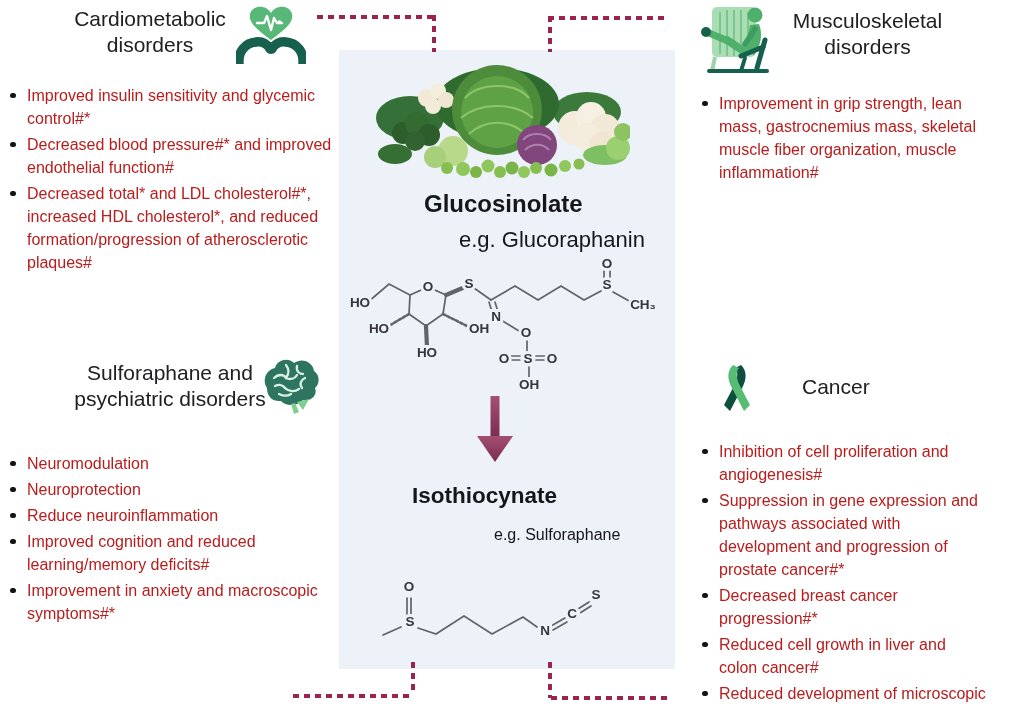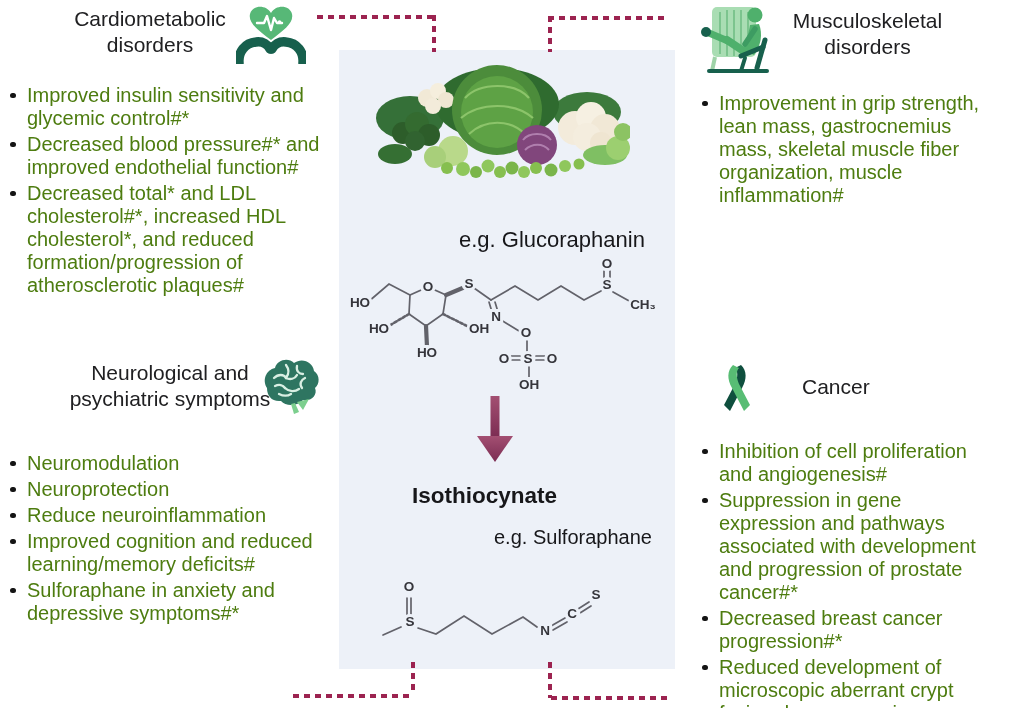--- a/index.html
+++ b/index.html
@@ -4,21 +4,21 @@
 <style>
   html,body{margin:0;padding:0;background:#fff;}
   #figure{
     position:relative;width:1024px;height:708px;background:#ffffff;
     font-family:"Liberation Sans",sans-serif;color:#1d1d1f;overflow:hidden;
   }
   .panel{position:absolute;left:339px;top:50px;width:336px;height:619px;background:#edf1f8;}
   .dash-h{position:absolute;height:3.5px;background:repeating-linear-gradient(90deg,#9c2350 0 6px,transparent 6px 11px);}
   .dash-v{position:absolute;width:3.5px;background:repeating-linear-gradient(180deg,#9c2350 0 6px,transparent 6px 11px);}
   .section-title{position:absolute;font-size:21px;line-height:1.26;text-align:center;color:#202022;}
-  .bullets{position:absolute;margin:0;padding:0;list-style:none;font-size:20px;line-height:23px;color:#4d7c0f;}
+  .bullets{position:absolute;margin:0;padding:0;list-style:none;font-size:16px;line-height:23px;color:#b91c1c;}
   .bullets li{position:relative;padding-left:21px;margin-bottom:3px;}
   .bullets li::before{content:"";position:absolute;left:4px;top:8.5px;width:5.5px;height:5.5px;border-radius:50%;background:#141414;}
   .c-label{position:absolute;color:#17171a;}
   .c-bold{font-weight:bold;}
   svg{position:absolute;display:block;}
   svg text{font-family:"Liberation Sans",sans-serif;}
   .atom{font-size:13.5px;font-weight:bold;fill:#35353b;paint-order:stroke;stroke:#edf1f8;stroke-width:6px;text-anchor:middle;}
 </style>
 </head>
 <body>
@@ -73,23 +73,24 @@
       <circle cx="123" cy="110" r="6.5" fill="#8fc75c"></circle>
     <circle cx="135" cy="116" r="6" fill="#86bf4f"></circle>
       <circle cx="147" cy="112" r="6.5" fill="#7ab54a"></circle>
     <circle cx="159" cy="116" r="6" fill="#8fc75c"></circle>
       <circle cx="171" cy="112" r="6" fill="#86bf4f"></circle>
     <circle cx="186" cy="114" r="6.5" fill="#7ab54a"></circle>
       <circle cx="200" cy="110" r="6" fill="#8fc75c"></circle>
     <circle cx="214" cy="108" r="5.5" fill="#86bf4f"></circle>
   </svg>
 
+  <div class="c-label c-bold" style="left:424px;top:190px;font-size:24px;">Glucosinolate</div>
   <div class="c-label" style="left:459px;top:227px;font-size:22px;">e.g. Glucoraphanin</div>
   <div class="c-label c-bold" style="left:412px;top:483px;font-size:22.5px;">Isothiocynate</div>
-  <div class="c-label" style="left:494px;top:526px;font-size:20px;">e.g. Sulforaphane</div>
+  <div class="c-label" style="left:494px;top:526px;font-size:16px;">e.g. Sulforaphane</div>
 
   <svg style="left:339px;top:250px;" width="336" height="185" viewBox="0 0 336 185">
     <g stroke="#62626a" stroke-width="1.7" fill="none" stroke-linecap="round">
       <path d="M29 52 L50 34 L71 45"></path>
       <path d="M71 45 L89 37 L107 45 L104 64 L87 76 L70 64 Z"></path>
       <path d="M70 64 L48 77" stroke-dasharray="2.6 2.2" stroke-width="2.6"></path>
       <path d="M104 64 L130 77" stroke-dasharray="2.6 2.2" stroke-width="2.6"></path>
       <path d="M87 76 L88 97" stroke-width="4.2"></path>
       <path d="M107 45 L126 37" stroke-width="4.2"></path>
       <path d="M135 38 L152 50"></path>
@@ -180,49 +181,50 @@
     <path d="M58 27 L48 42" stroke="#3d9c62" stroke-width="5.5" stroke-linecap="round"></path>
     <path d="M68 38 L60 66" stroke="#17604d" stroke-width="5" stroke-linecap="round"></path>
     <path d="M44 54 L66 45" stroke="#17604d" stroke-width="5" stroke-linecap="round"></path>
     <path d="M48 56 L44 69" stroke="#17604d" stroke-width="4" stroke-linecap="round"></path>
     <path d="M12 69 H70" stroke="#17604d" stroke-width="4" stroke-linecap="round"></path>
   </svg>
   <ul class="bullets" style="left:698px;top:92px;width:285px;">
     <li>Improvement in grip strength, lean mass, gastrocnemius mass, skeletal muscle fiber organization, muscle inflammation#</li>
   </ul>
 
-  <div class="section-title" style="left:45px;top:360px;width:250px;">Neurological and psychiatric symptoms</div>
+  <div class="section-title" style="left:45px;top:360px;width:250px;">Sulforaphane and psychiatric disorders</div>
   <svg style="left:257px;top:354px;" width="64" height="64" viewBox="0 0 64 64">
     <path d="M10 34 C5 26 9 16 18 14 C20 6 31 3 37 9 C45 3 56 8 57 17 C63 21 63 30 58 34 C61 41 54 48 46 46 C41 52 29 53 24 47 C15 48 10 42 10 34 Z" fill="#2e7561"></path>
     <g stroke="#d9efe3" stroke-width="2.3" fill="none" stroke-linecap="round">
       <path d="M17 24 C21 20 27 20 29 24"></path>
       <path d="M29 11 C32 15 32 20 29 24"></path>
       <path d="M29 24 C33 26 38 25 40 21"></path>
       <path d="M40 12 C39 17 42 20 46 20"></path>
       <path d="M48 24 C44 26 42 30 45 34"></path>
       <path d="M18 32 C22 30 26 31 28 34"></path>
       <path d="M28 34 C32 38 38 38 42 35"></path>
       <path d="M22 40 C26 42 31 42 34 40"></path>
     </g>
     <path d="M40 48 L52 45 L46 56 Z" fill="#7ccf8e"></path>
     <path d="M34 50 L37 60 L42 58 L38 49 Z" fill="#7ccf8e"></path>
   </svg>
   <ul class="bullets" style="left:6px;top:452px;width:330px;">
     <li>Neuromodulation</li>
     <li>Neuroprotection</li>
     <li>Reduce neuroinflammation</li>
     <li>Improved cognition and reduced learning/memory deficits#</li>
-    <li>Sulforaphane in anxiety and depressive symptoms#*</li>
+    <li>Improvement in anxiety and macroscopic symptoms#*</li>
   </ul>
 
   <div class="section-title" style="left:766px;top:374px;text-align:left;margin-left:36px;">Cancer</div>
   <svg style="left:720px;top:364px;" width="34" height="54" viewBox="0 0 34 54">
     <path d="M21 1 C27 7 27 15 22 24 L10 47 L4 41 L15 20 C18 13 18 7 15 4 Z" fill="#0f4f3e"></path>
     <path d="M13 1 C7 7 7 15 12 24 L24 47 L30 41 L19 20 C16 13 16 7 19 4 Z" fill="#58bd74"></path>
   </svg>
   <ul class="bullets" style="left:698px;top:440px;width:290px;">
     <li>Inhibition of cell proliferation and angiogenesis#</li>
     <li>Suppression in gene expression and pathways associated with development and progression of prostate cancer#*</li>
     <li>Decreased breast cancer progression#*</li>
+    <li>Reduced cell growth in liver and colon cancer#</li>
     <li>Reduced development of microscopic aberrant crypt foci and macroscopic tumors#*</li>
   </ul>
 
 </div>
 
 </body></html>

